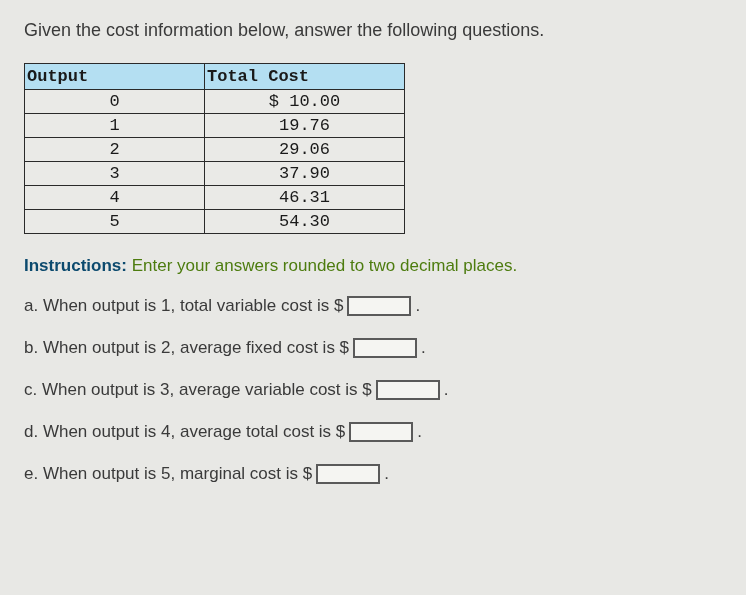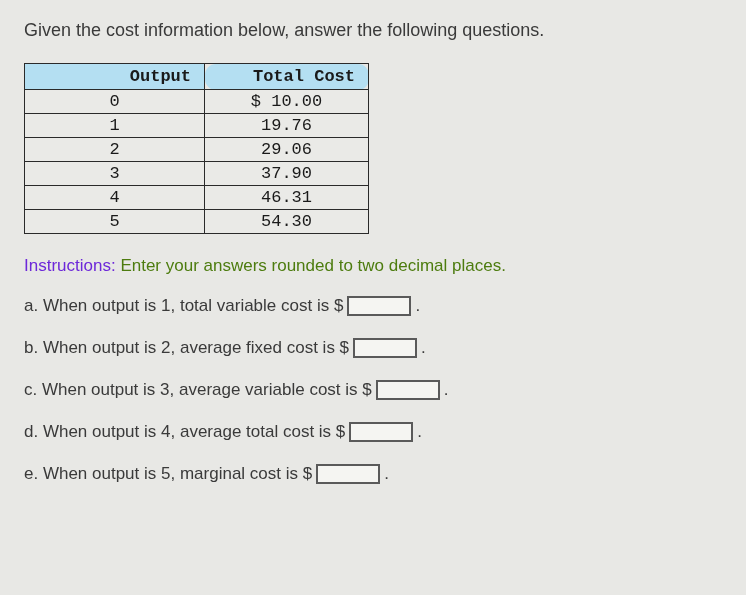--- a/index.html
+++ b/index.html
@@ -20,50 +20,49 @@
       margin-bottom: 22px;
       color: #3a3a3a;
     }
     .data-table {
       border-collapse: collapse;
       margin-bottom: 22px;
     }
     .data-table th {
       background: #b4dff2;
       border: 1px solid #2a2a2a;
-      padding: 3px 13px;
+      padding: 3px 2px;
       font-family: 'Courier New', monospace;
       font-weight: bold;
       font-size: 17px;
       color: #1a1a1a;
-      text-align: right;
+      text-align: left;
     }
     .data-table td {
       border: 1px solid #2a2a2a;
       padding: 2px 10px;
       font-family: 'Courier New', monospace;
       font-size: 17px;
       color: #1a1a1a;
       text-align: center;
       background: #eaeae7;
     }
     .col-output {
       width: 180px;
     }
     .col-cost {
-      width: 164px;
-      border-radius: 11px;
+      width: 200px;
     }
     .instructions {
       font-size: 17px;
       margin-bottom: 20px;
     }
     .instructions-label {
-      color: #6d28d9;
-      font-weight: normal;
+      color: #0c4a6e;
+      font-weight: bold;
     }
     .instructions-text {
       color: #4d7c0f;
     }
     .question {
       font-size: 17px;
       color: #3a3a3a;
       margin-bottom: 22px;
       display: flex;
       align-items: flex-start;

